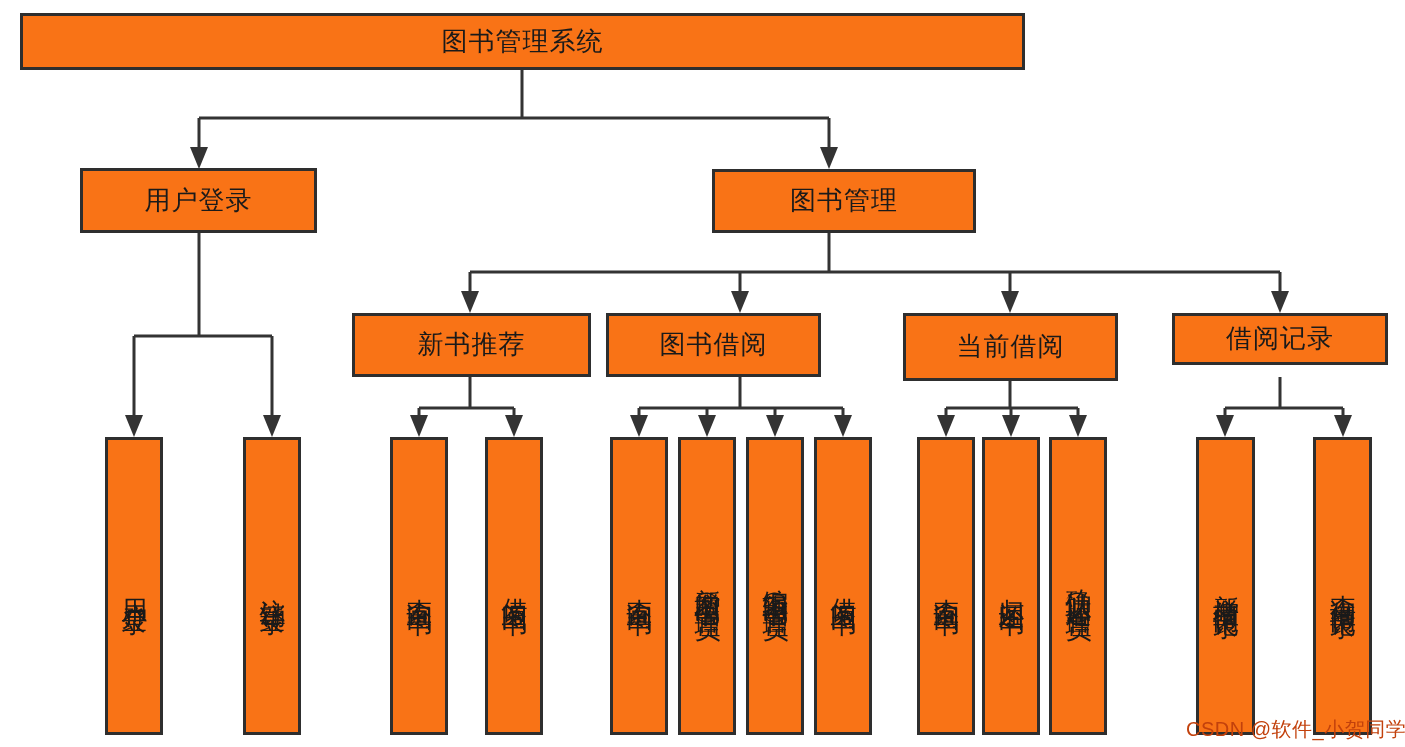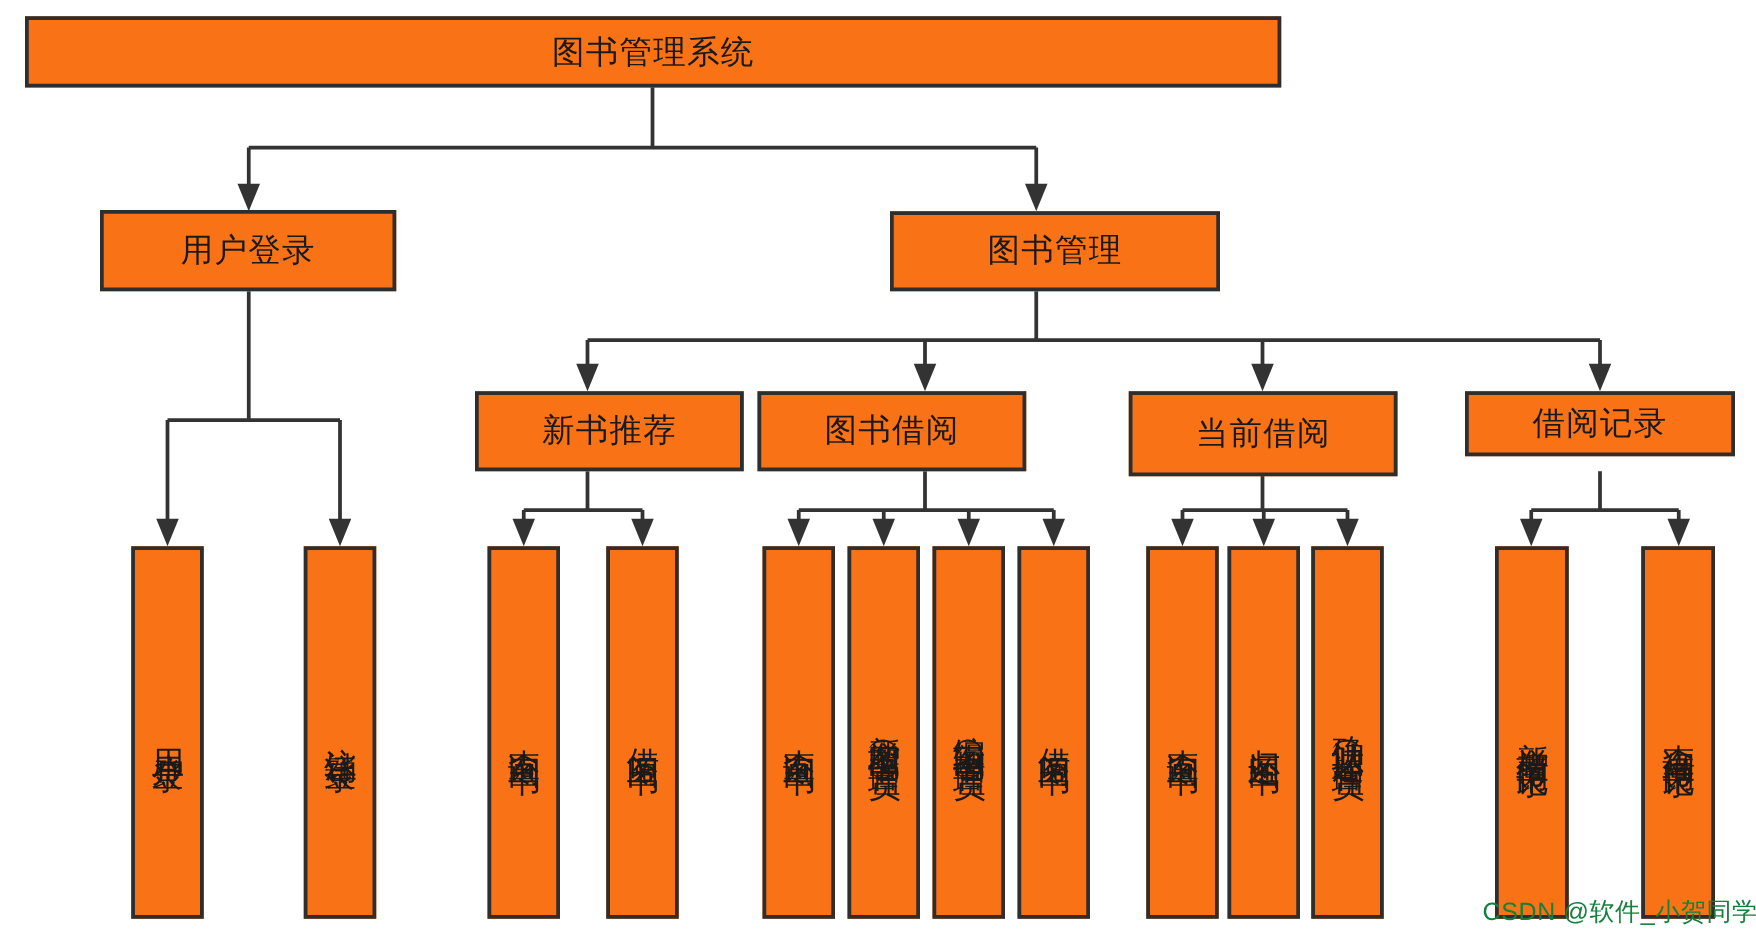--- a/index.html
+++ b/index.html
@@ -101,21 +101,21 @@
     <path d="M1280,377 V408 M1225,408 H1343 M1225,408 V419 M1343,408 V419"></path>
     <polygon points="1216,415 1234,415 1225,437"></polygon>
     <polygon points="1334,415 1352,415 1343,437"></polygon>
   </svg>
 
   <div class="node h" style="left:20px; top:13px; width:1005px; height:57px">图书管理系统</div>
 
   <div class="node h" style="left:80px; top:168px; width:237px; height:65px">用户登录</div>
   <div class="node h" style="left:712px; top:169px; width:264px; height:64px">图书管理</div>
 
-  <div class="node h" style="left:380px; top:313px; width:215px; height:64px">新书推荐</div>
+  <div class="node h" style="left:352px; top:313px; width:239px; height:64px">新书推荐</div>
   <div class="node h" style="left:606px; top:313px; width:215px; height:64px">图书借阅</div>
   <div class="node h" style="left:903px; top:313px; width:215px; height:68px">当前借阅</div>
   <div class="node h" style="left:1172px; top:313px; width:216px; height:52px">借阅记录</div>
 
   <div class="node v" style="left:105px; top:437px; width:58px; height:298px">用户登录</div>
   <div class="node v" style="left:243px; top:437px; width:58px; height:298px">注销登录</div>
 
   <div class="node v" style="left:390px; top:437px; width:58px; height:298px">查询图书</div>
   <div class="node v" style="left:485px; top:437px; width:58px; height:298px">借阅图书</div>
 
@@ -124,15 +124,15 @@
   <div class="node v" style="left:746px; top:437px; width:58px; height:298px">编辑图书（管理员）</div>
   <div class="node v" style="left:814px; top:437px; width:58px; height:298px">借阅图书</div>
 
   <div class="node v" style="left:917px; top:437px; width:58px; height:298px">查询图书</div>
   <div class="node v" style="left:982px; top:437px; width:58px; height:298px">归还图书</div>
   <div class="node v" style="left:1049px; top:437px; width:58px; height:298px">确认归还（管理员）</div>
 
   <div class="node v" style="left:1196px; top:437px; width:59px; height:298px">新增借阅记录</div>
   <div class="node v" style="left:1313px; top:437px; width:59px; height:298px">查询借阅记录</div>
 
-  <div id="watermark" style="color: #15803d;">CSDN @软件_小贺同学</div>
+  <div id="watermark" style="color: #c2410c;">CSDN @软件_小贺同学</div>
 
 </div>
 
 </body></html>

